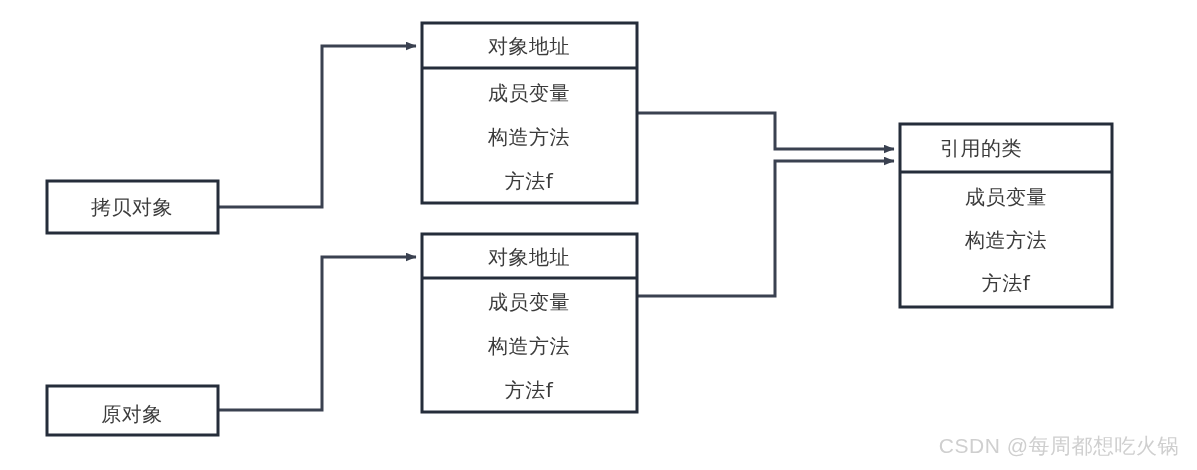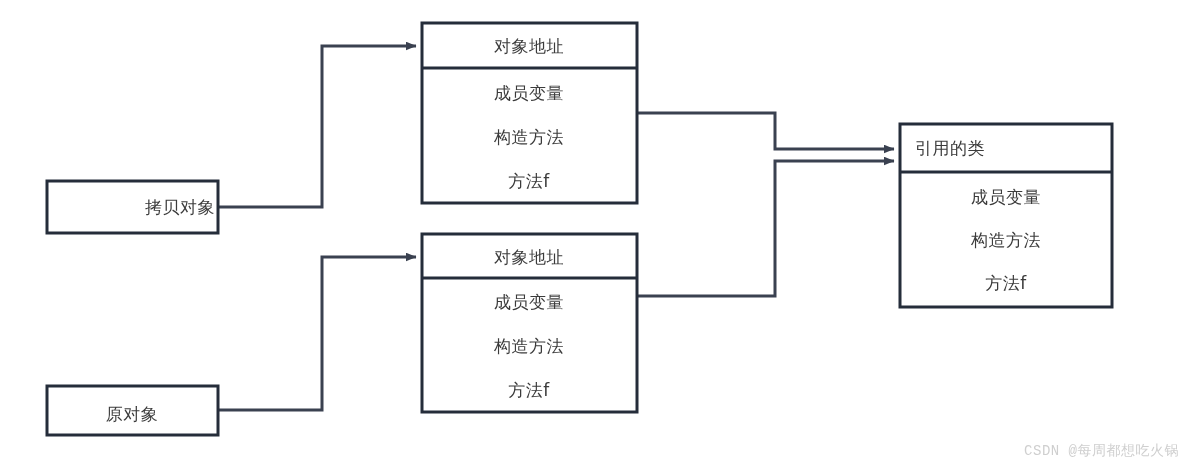--- a/index.html
+++ b/index.html
@@ -35,37 +35,37 @@
   }
   .conn {
     fill: none;
     stroke: #3a4150;
     stroke-width: 3;
     stroke-linejoin: miter;
     stroke-linecap: butt;
   }
   .node-label {
     position: absolute;
-    font-size: 17px;
+    font-size: 20px;
     color: #3b3b3b;
     white-space: nowrap;
     letter-spacing: 0.5px;
     transform: translate(-50%, -50%);
     font-family: "DejaVu Sans", "Liberation Sans", sans-serif;
     text-align: right;
   }
   .watermark {
     position: absolute;
     right: 18px;
     bottom: 10px;
-    font-size: 14px;
+    font-size: 21px;
     color: #cfcfcf;
     letter-spacing: 0.5px;
     white-space: nowrap;
-    font-family: Liberation Mono, monospace;
+    font-family: Liberation Sans, sans-serif;
   }
 </style>
 </head>
 <body>
 
 <div id="canvas">
 
   <svg class="diagram" viewBox="0 0 1197 470">
     <defs>
       <marker id="arrowhead" markerWidth="11" markerHeight="9" refX="10.5" refY="4.5" orient="auto" markerUnits="userSpaceOnUse">
@@ -88,34 +88,34 @@
     <rect class="box-rect" x="422" y="23" width="215" height="180"></rect>
     <line class="divider-line" x1="422" y1="68" x2="637" y2="68"></line>
 
     <rect class="box-rect" x="422" y="234" width="215" height="178"></rect>
     <line class="divider-line" x1="422" y1="278" x2="637" y2="278"></line>
 
     <rect class="box-rect" x="900" y="124" width="212" height="183"></rect>
     <line class="divider-line" x1="900" y1="172" x2="1112" y2="172"></line>
   </svg>
 
-  <div class="node-label" style="left:132px; top:207px;margin-left:48px;">拷贝对象</div>
+  <div class="node-label" style="left:132px; top:207px;">拷贝对象</div>
 
   <div class="node-label" style="left:132px; top:414px;">原对象</div>
 
   <div class="node-label" style="left:529px; top:46px;">对象地址</div>
   <div class="node-label" style="left:529px; top:93px;">成员变量</div>
   <div class="node-label" style="left:529px; top:137px;">构造方法</div>
   <div class="node-label" style="left:529px; top:181px;">方法f</div>
 
   <div class="node-label" style="left:529px; top:257px;">对象地址</div>
   <div class="node-label" style="left:529px; top:302px;">成员变量</div>
   <div class="node-label" style="left:529px; top:346px;">构造方法</div>
   <div class="node-label" style="left:529px; top:390px;">方法f</div>
 
-  <div class="node-label" style="left:950px; top:148px;">引用的类</div>
+  <div class="node-label" style="left:981px; top:148px;">引用的类</div>
   <div class="node-label" style="left:1006px; top:197px;">成员变量</div>
   <div class="node-label" style="left:1006px; top:240px;">构造方法</div>
   <div class="node-label" style="left:1006px; top:283px;">方法f</div>
 
   <div class="watermark">CSDN @每周都想吃火锅</div>
 
 </div>
 
 </body></html>

